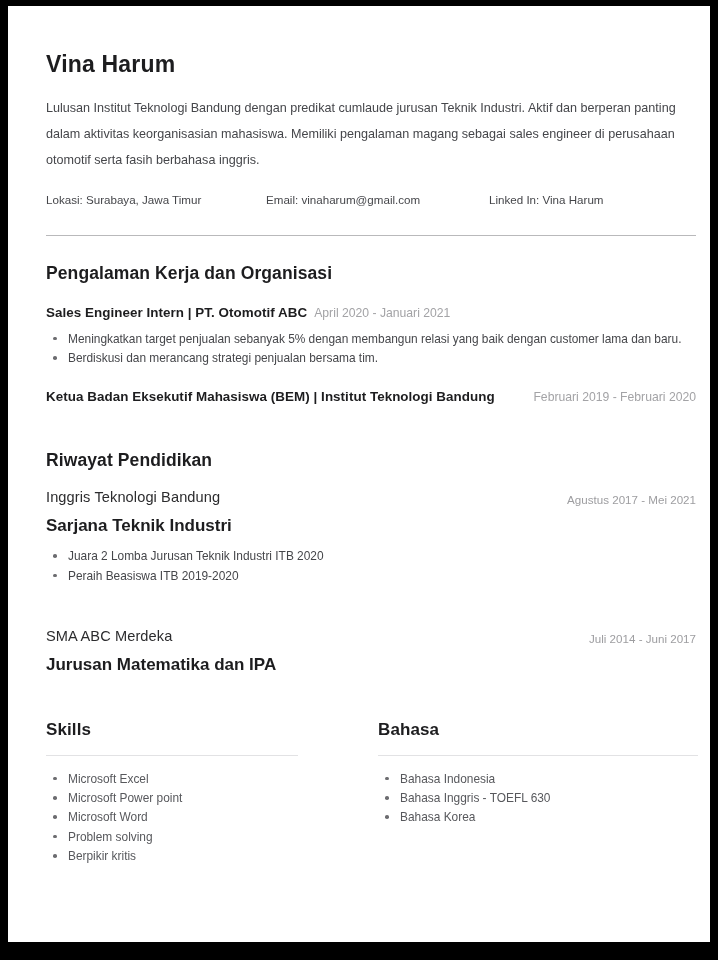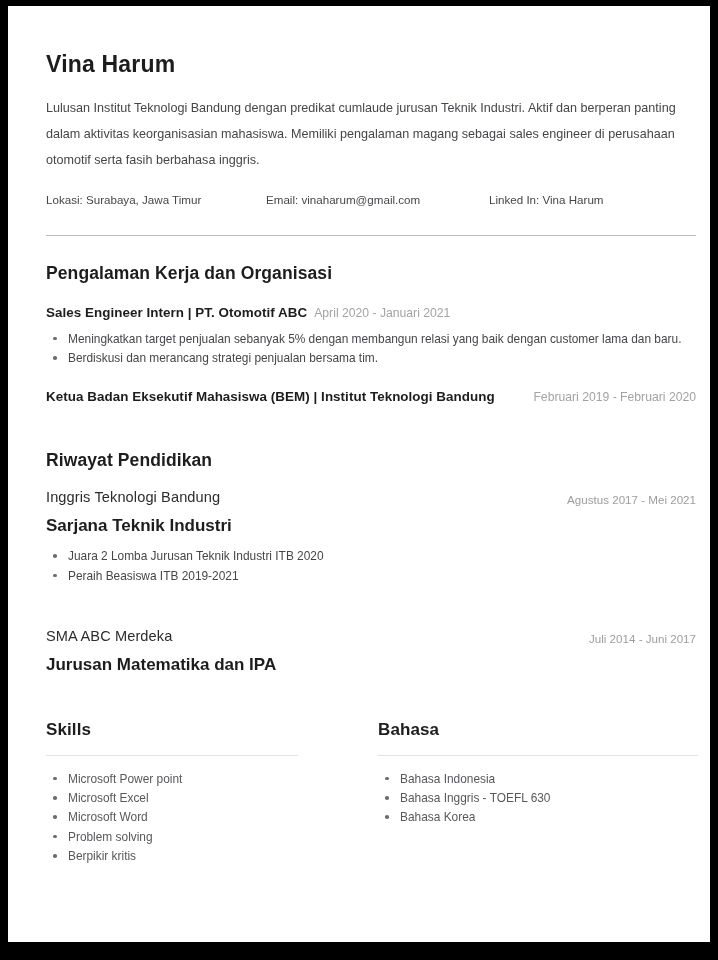--- a/index.html
+++ b/index.html
@@ -218,37 +218,37 @@
     </div>
 
     <h2 class="section-title sec-edu">Riwayat Pendidikan</h2>
 
     <div class="edu-entry">
       <div class="edu-school">Inggris Teknologi Bandung</div>
       <div class="edu-date">Agustus 2017  - Mei 2021</div>
       <div class="edu-degree">Sarjana Teknik Industri</div>
       <ul class="bullets">
         <li>Juara 2 Lomba Jurusan Teknik Industri ITB 2020</li>
-        <li>Peraih Beasiswa ITB 2019-2021</li>
+        <li>Peraih Beasiswa ITB 2019-2020</li>
       </ul>
     </div>
 
     <div class="edu-entry edu-gap">
       <div class="edu-school">SMA ABC Merdeka</div>
       <div class="edu-date">Juli 2014 - Juni 2017</div>
       <div class="edu-degree">Jurusan Matematika dan IPA</div>
     </div>
 
     <div class="two-col">
       <div class="col-left">
         <h2 class="col-title">Skills</h2>
         <div class="rule-col"></div>
         <ul class="bullets">
+          <li>Microsoft Excel</li>
           <li>Microsoft Power point</li>
-          <li>Microsoft Excel</li>
           <li>Microsoft Word</li>
           <li>Problem solving</li>
           <li>Berpikir kritis</li>
         </ul>
       </div>
       <div class="col-right">
         <h2 class="col-title">Bahasa</h2>
         <div class="rule-col"></div>
         <ul class="bullets">
           <li>Bahasa Indonesia</li>

